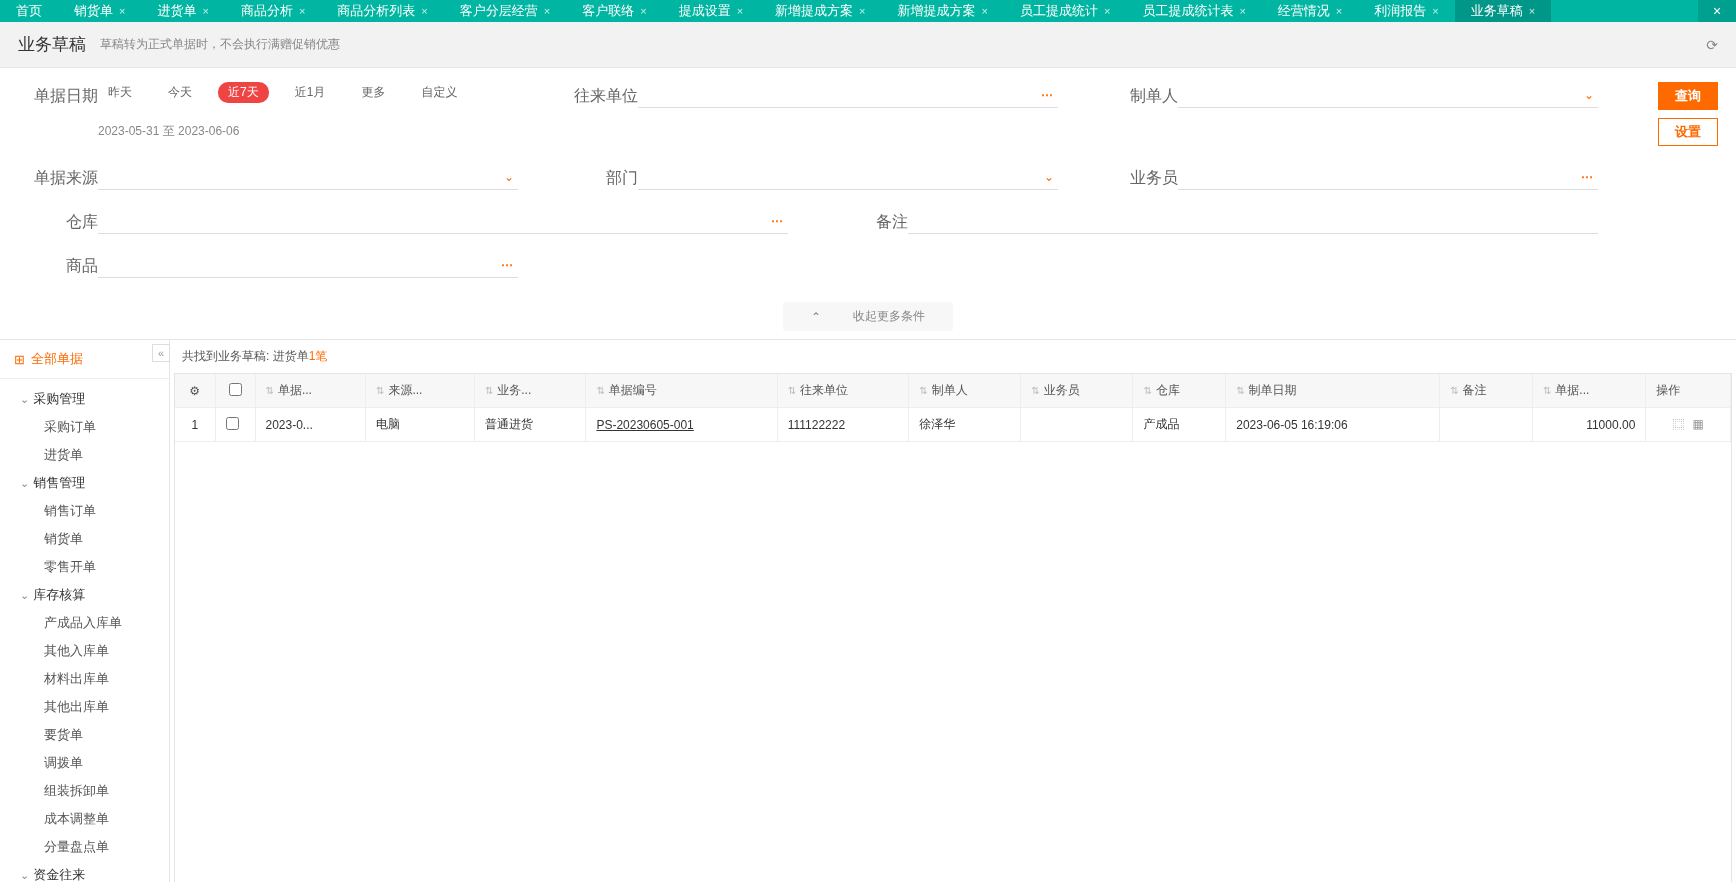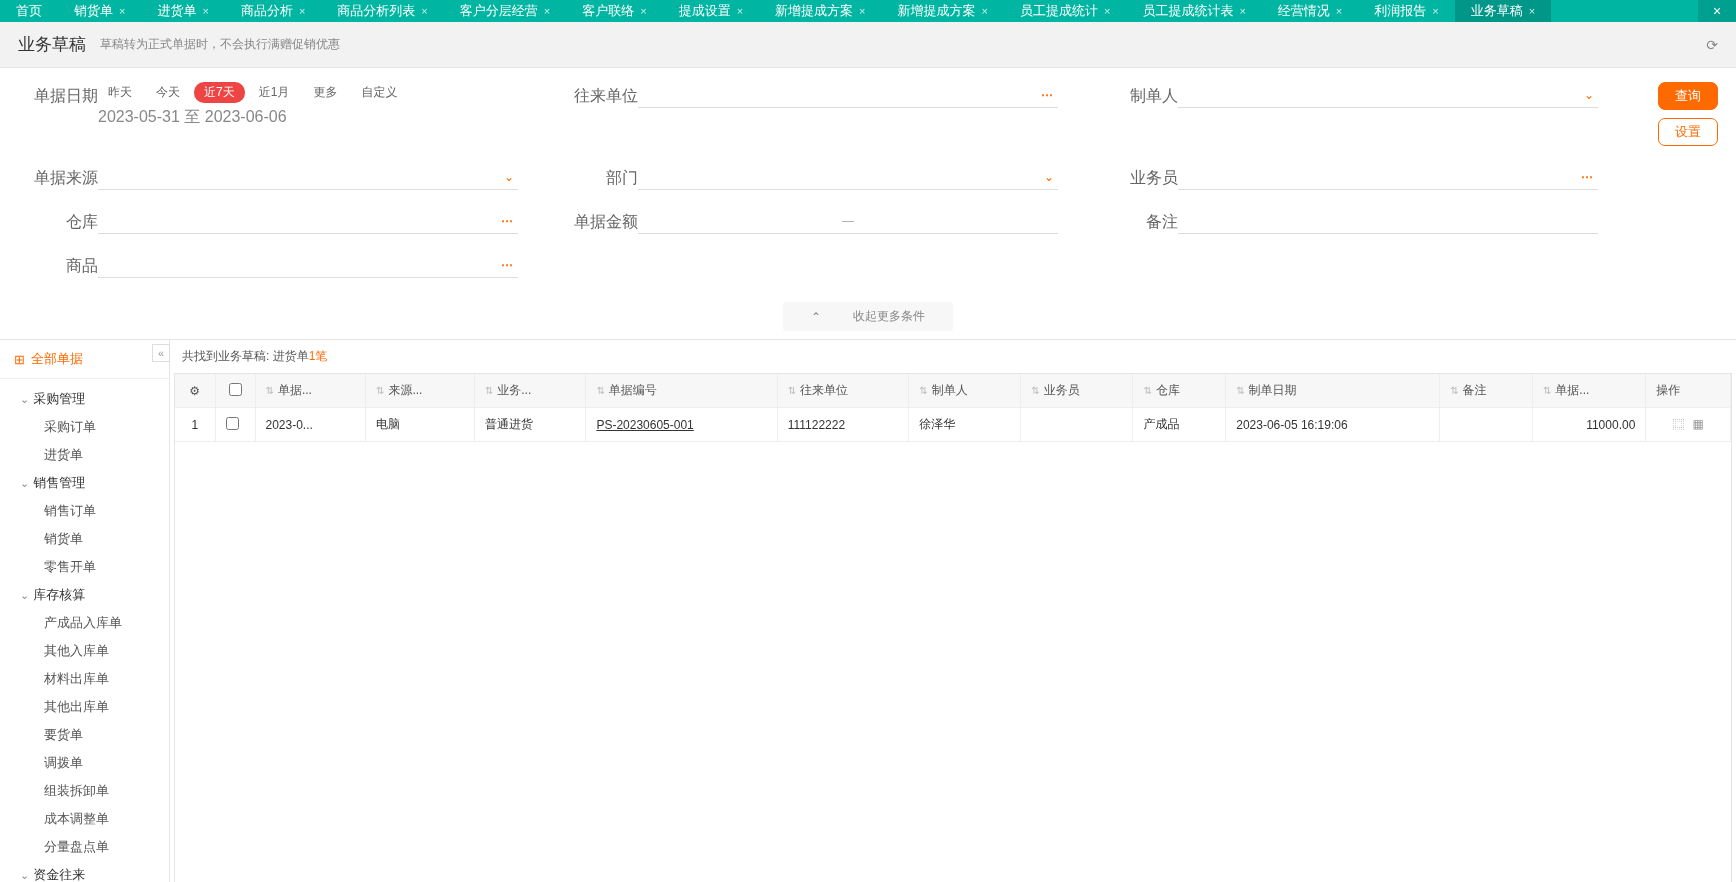--- a/index.html
+++ b/index.html
@@ -17,30 +17,30 @@
 .title-bar .page-title { font-size: 17px; color: #333; margin-right: 14px; }
 .title-bar .subtitle { font-size: 12px; color: #888; }
 .title-bar .right-icon { margin-left: auto; color: #888; font-size: 14px; cursor: pointer; }
 
 
 .filter-area { background: #fff; padding: 14px 18px 0 18px; position: relative; }
 .filter-row { display: flex; margin-bottom: 18px; }
 .filter-col { flex: 1; display: flex; align-items: flex-start; padding-right: 40px; }
 .filter-label { width: 80px; text-align: right; color: #666; padding-top: 4px; font-size: 16px; }
 .filter-body { flex: 1; }
-.date-chips { display: flex; align-items: center; gap: 4px; }
+.date-chips { display: flex; align-items: center; gap: 16px; }
 .chip { padding: 2px 10px; border-radius: 10px; color: #666; cursor: pointer; font-size: 12px; }
 .chip.active { background: #ef4444; color: #fff; }
-.date-range { color: #888; font-size: 16px; margin-top: 4px; }
+.date-range { color: #888; font-size: 12px; margin-top: 20px; }
 .field-line { border-bottom: 1px solid #ddd; height: 26px; display: flex; align-items: center; position: relative; }
 .field-line .dots { color: #ff6a00; position: absolute; right: 4px; cursor: pointer; font-weight: bold; letter-spacing: 1px; }
 .field-line .chev { color: #ff6a00; position: absolute; right: 4px; cursor: pointer; font-size: 12px; }
 .field-line .dash { width: 100%; text-align: center; color: #aaa; }
 .btn-col { width: 80px; display: flex; flex-direction: column; gap: 8px; align-items: flex-end; }
-.btn { border: 1px solid #ff6a00; border-radius: 7px; padding: 4px 16px; font-size: 13px; cursor: pointer; text-align: center; }
+.btn { border: 1px solid #ff6a00; border-radius: 0; padding: 4px 16px; font-size: 13px; cursor: pointer; text-align: center; font-weight: bold; }
 .btn.primary { background: #ff6a00; color: #fff; }
 .btn.outline { background: #fff; color: #ff6a00; }
 
 
 .collapse-bar { text-align: center; padding: 6px 0 8px 0; color: #888; font-size: 12px; }
 .collapse-bar span { background: #f7f7f7; padding: 3px 14px; border-radius: 3px; cursor: pointer; display: inline-flex; align-items: center; gap: 4px; }
 
 
 .body { display: flex; border-top: 1px solid #e5e5e5; height: calc(882px - 39px - 46px - 210px); }
 .sidebar-wrap { width: 170px; border-right: 1px solid #e5e5e5; display: flex; flex-direction: column; position: relative; }
@@ -218,28 +218,20 @@
     </div>
     <div class="btn-col"></div>
   </div>
 
   <div class="filter-row">
     <div class="filter-col">
       <div class="filter-label">仓库</div>
       <div class="filter-body">
           <div class="field-line">
             <span class="dots">⋯</span>
-          </div>
-        </div>
-    </div>
-    <div class="filter-col">
-      <div class="filter-label">单据金额</div>
-      <div class="filter-body">
-          <div class="field-line">
-            <span class="dash">—</span>
           </div>
         </div>
     </div>
     <div class="filter-col">
       <div class="filter-label">备注</div>
       <div class="filter-body">
           <div class="field-line"></div>
         </div>
     </div>
     <div class="btn-col"></div>

